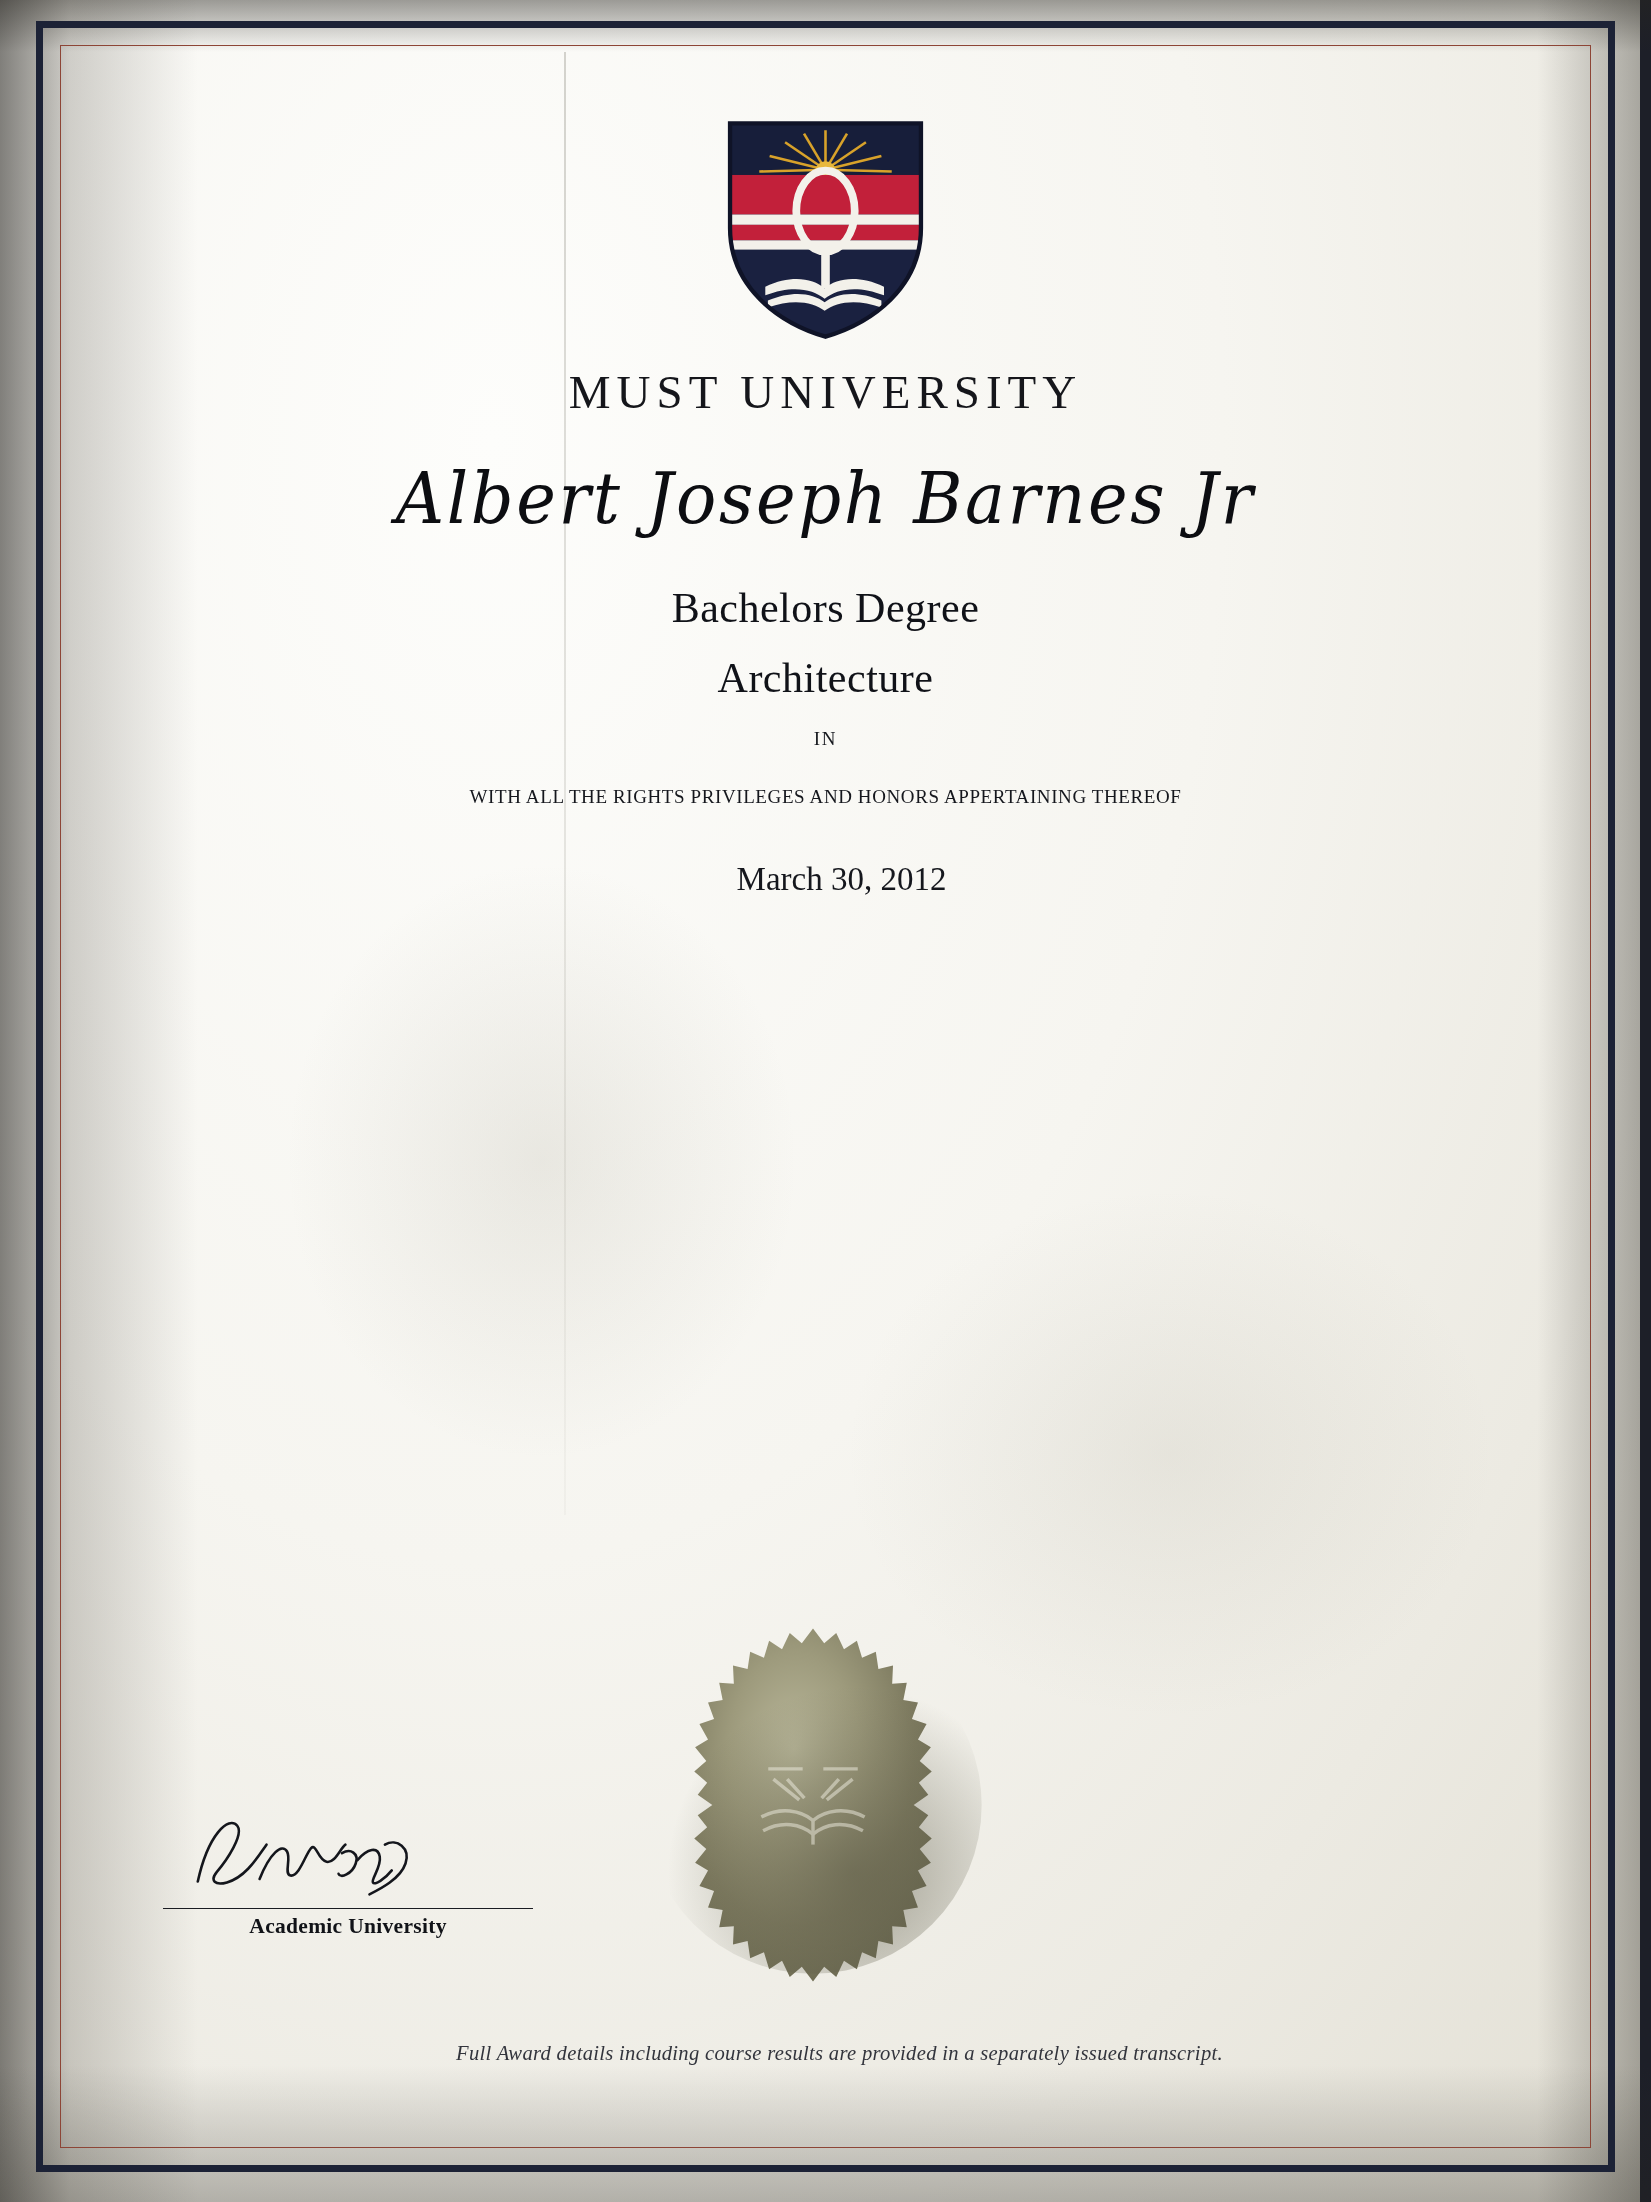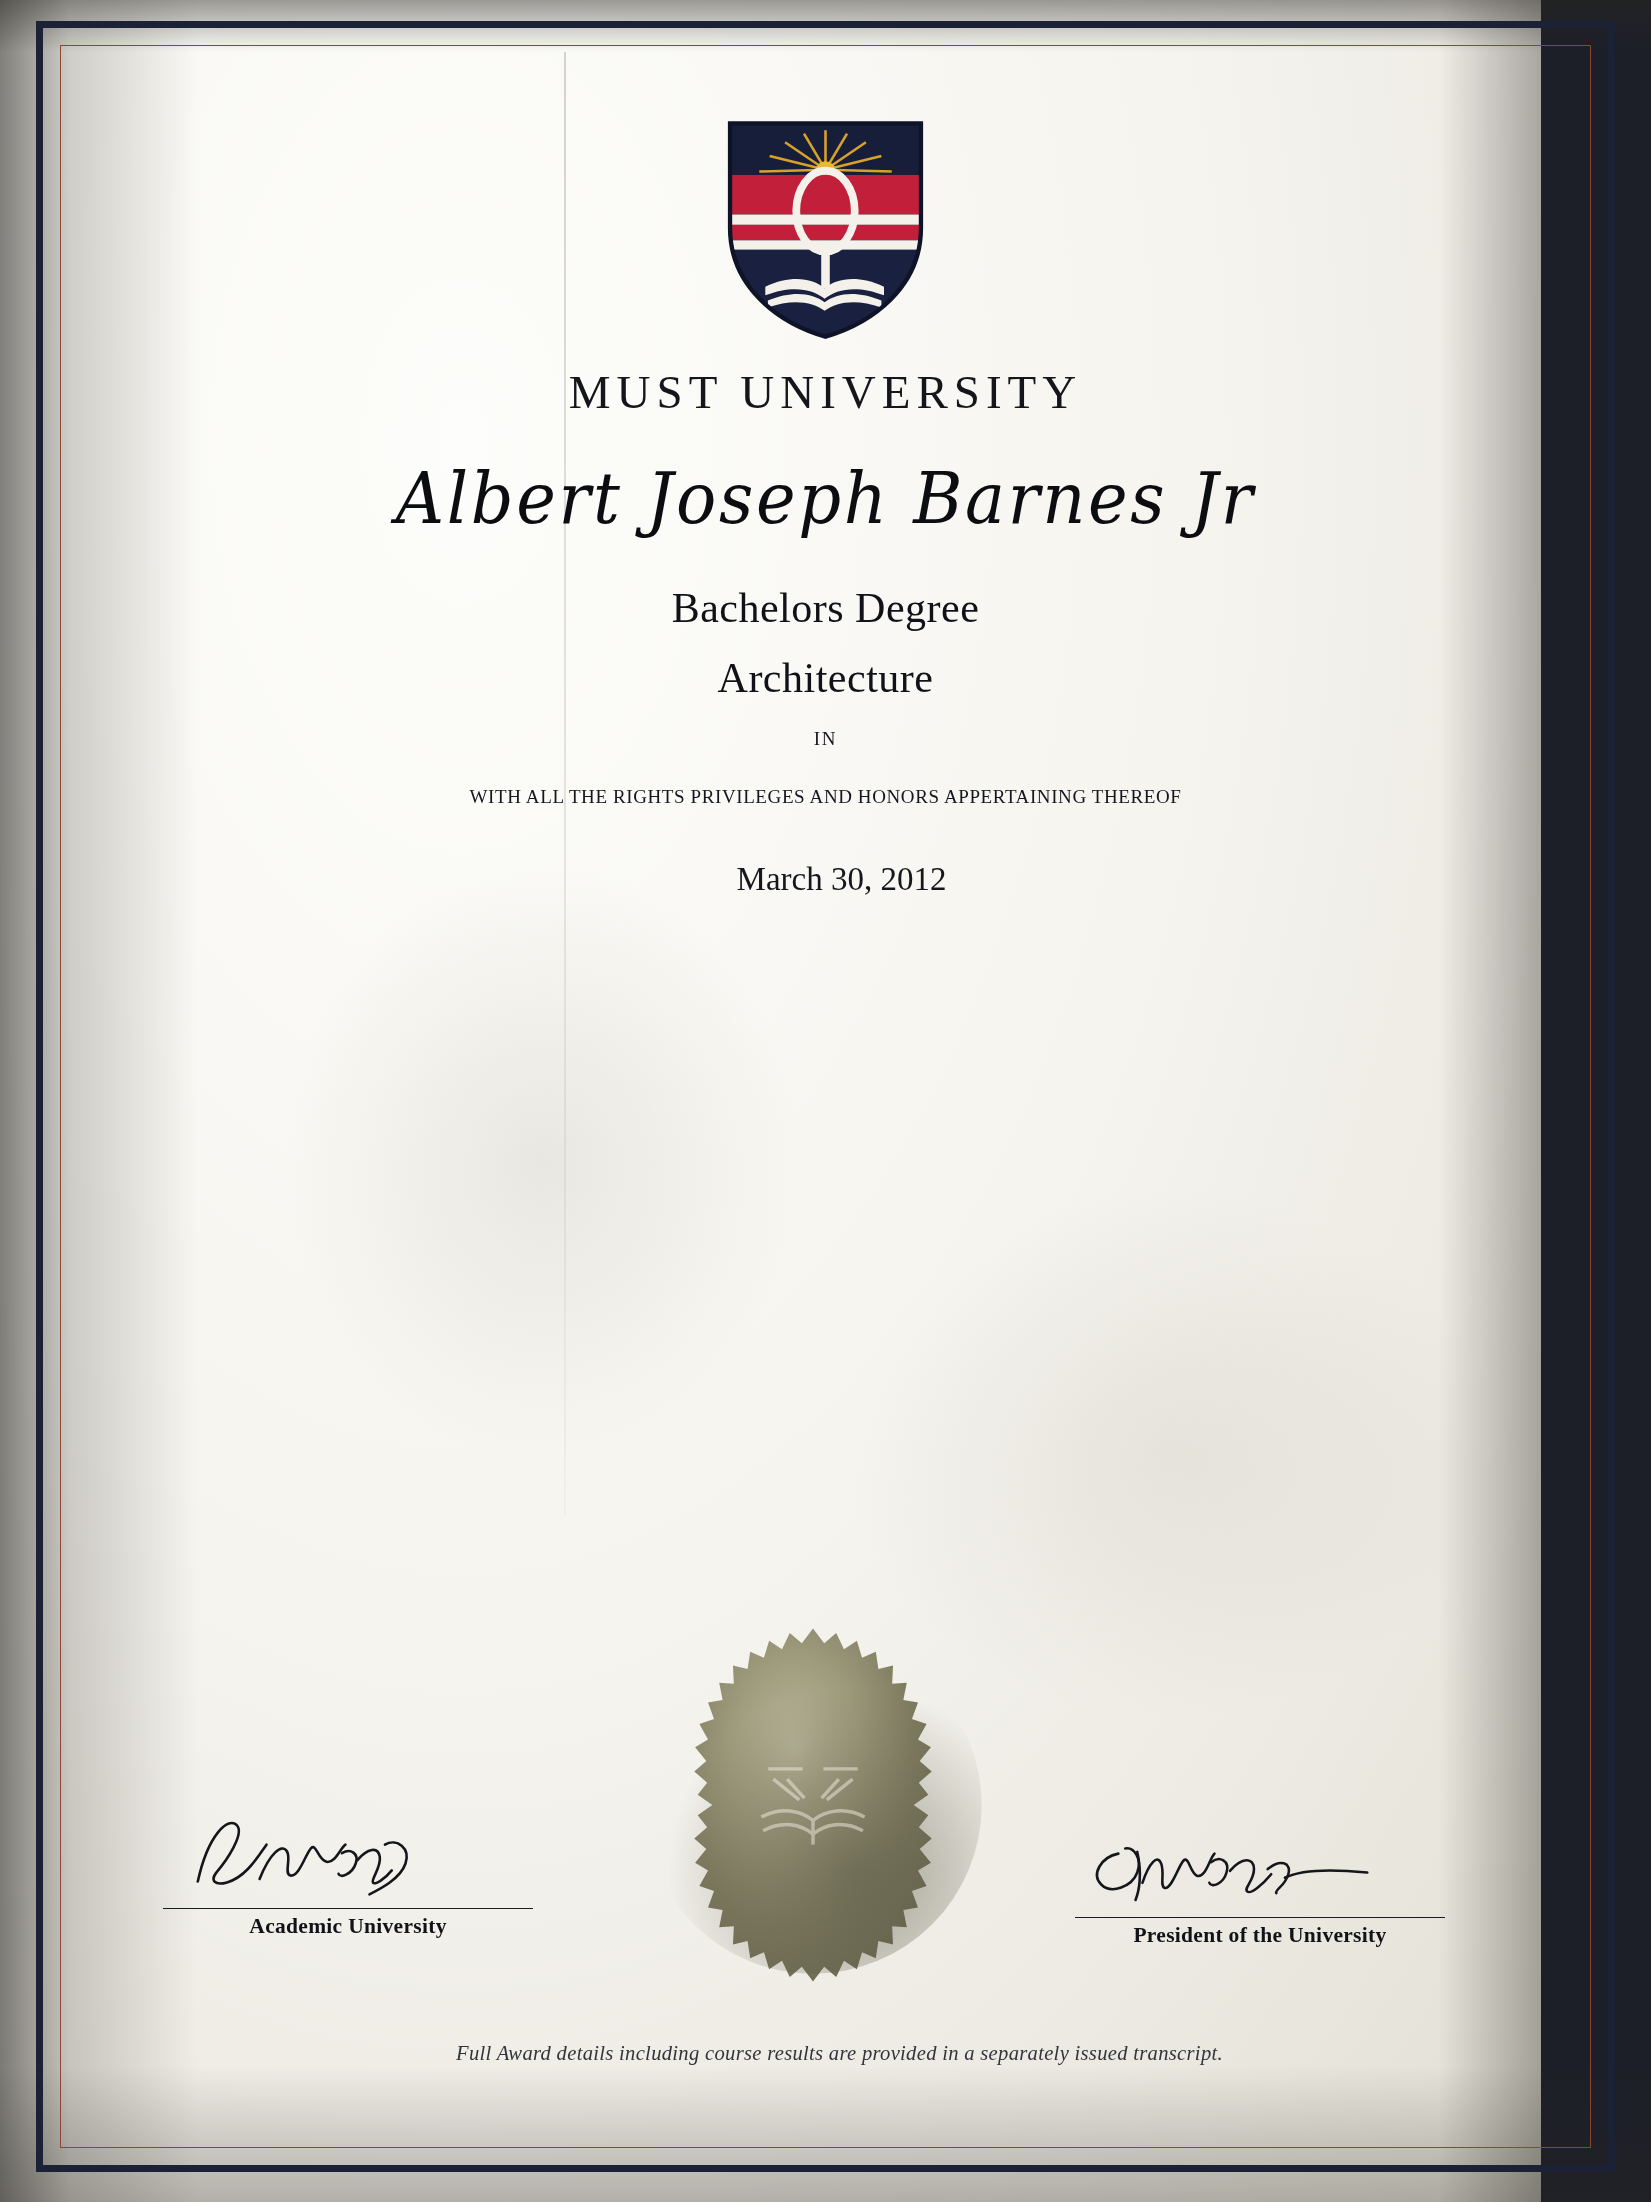--- a/index.html
+++ b/index.html
@@ -10,25 +10,24 @@
   body {
     width: 1652px;
     height: 2203px;
     overflow: hidden;
     font-family: "Liberation Serif", serif;
   }
 
   
   #scan {
     position: relative;
-    width: 1524px;
+    width: 1640px;
     height: 2203px;
     background:
       radial-gradient(ellipse at 30% 20%, #fdfdfb 0%, #f6f5f0 45%, #eceae2 75%, #e2dfd4 100%);
-    padding-left: 17px;
   }
 
   
   .shade {
     position: absolute;
     pointer-events: none;
   }
   .shade-left {
     left: 0; top: 0; width: 198px; height: 2203px;
     background: linear-gradient(to right, rgba(30,28,24,0.55) 0%, rgba(60,55,45,0.22) 35%, rgba(255,255,255,0) 100%);
@@ -324,37 +323,20 @@
             <path d="M226,70 C238,56 250,54 252,66 C254,78 242,92 244,96 C246,100 258,92 266,82"></path>
             <path d="M258,52 C272,44 288,56 282,74 C276,92 252,104 240,110"></path>
           </g>
         </svg>
       </div>
       <div class="sig-rule"></div>
       <div class="sig-label">Academic University</div>
     </div>
 
     
-    <div class="sig-block" id="sig-president">
-      <div class="sig-mark">
-        <svg width="370" height="103" viewBox="0 0 430 120" xmlns="http://www.w3.org/2000/svg">
-          <g fill="none" stroke="#14161c" stroke-width="3" stroke-linecap="round">
-            <path d="M50,52 C30,56 18,76 30,88 C42,100 66,90 72,74 C78,58 68,44 58,46"></path>
-            <path d="M72,50 C78,76 74,96 70,106"></path>
-            <path d="M78,86 C86,62 96,52 100,64 C104,76 98,90 104,92 C112,94 120,66 126,60 C132,54 134,76 142,78 C152,80 156,58 162,52"></path>
-            <path d="M158,62 C168,54 180,60 176,74 C172,88 158,92 156,86"></path>
-            <path d="M180,72 C194,56 208,56 208,70 C208,84 196,92 200,96 C204,100 218,88 228,76"></path>
-            <path d="M224,70 C238,58 252,62 248,76 C244,90 232,94 234,98"></path>
-            <path d="M244,80 C264,70 300,70 340,74"></path>
-          </g>
-        </svg>
-      </div>
-      <div class="sig-rule"></div>
-      <div class="sig-label">President of the University</div>
-    </div>
 
     
     <div id="footer">
       <div>Full Award details including course results are provided in a separately issued transcript.</div>
     </div>
 
   </div>
 </div>
 
 

